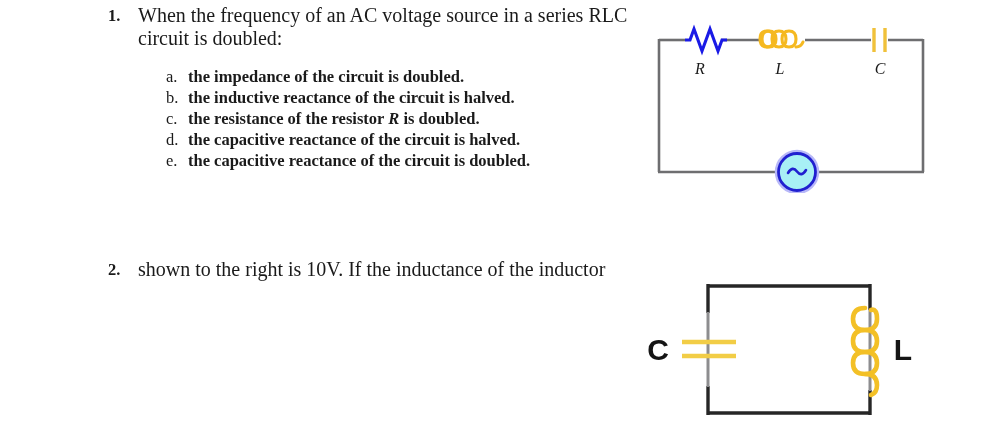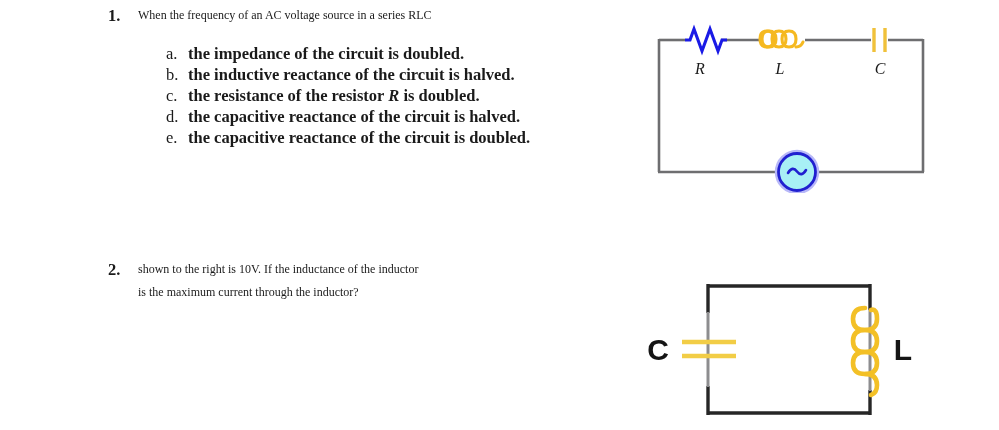--- a/index.html
+++ b/index.html
@@ -28,21 +28,21 @@
   }
   .q-num {
     font-weight: bold;
     font-size: 16.5px;
     line-height: 23px;
     width: 30px;
     flex: 0 0 30px;
     text-align: left;
   }
   .q-body {
-    font-size: 12px;
+    font-size: 20px;
     line-height: 23px;
     flex: 1 1 auto;
   }
   .q-body .line { white-space: nowrap; }
 
   .choices {
     margin-top: 16px;
     margin-left: 58px;
   }
   .choice {
@@ -79,20 +79,21 @@
   }
 </style>
 </head>
 <body>
 
 <div class="q-block" id="question-1">
   <div class="q-row">
     <div class="q-num">1.</div>
     <div class="q-body">
       <div class="line">When the frequency of an AC voltage source in a series RLC</div>
+      <div class="line">circuit is doubled:</div>
     </div>
   </div>
   <div class="choices">
     <div class="choice">
       <div class="choice-letter">a.</div>
       <div class="choice-text">the impedance of the circuit is doubled.</div>
     </div>
     <div class="choice">
       <div class="choice-letter">b.</div>
       <div class="choice-text">the inductive reactance of the circuit is halved.</div>
@@ -110,21 +111,20 @@
       <div class="choice-text">the capacitive reactance of the circuit is doubled.</div>
     </div>
   </div>
 </div>
 
 <div class="q-block" id="question-2">
   <div class="q-row">
     <div class="q-num">2.</div>
     <div class="q-body">
       <div class="line">shown to the right is 10V. If the inductance of the inductor</div>
-      <div class="line">is the maximum current through the inductor?</div>
     </div>
   </div>
 </div>
 
 <div class="circuit" id="circuit-rlc">
   <svg width="300" height="175" viewBox="0 0 300 175" xmlns="http://www.w3.org/2000/svg">
 
     <g stroke="#6e6e70" stroke-width="2.6" fill="none" stroke-linecap="butt">
 
       <line x1="14" y1="22" x2="40" y2="22"></line>

